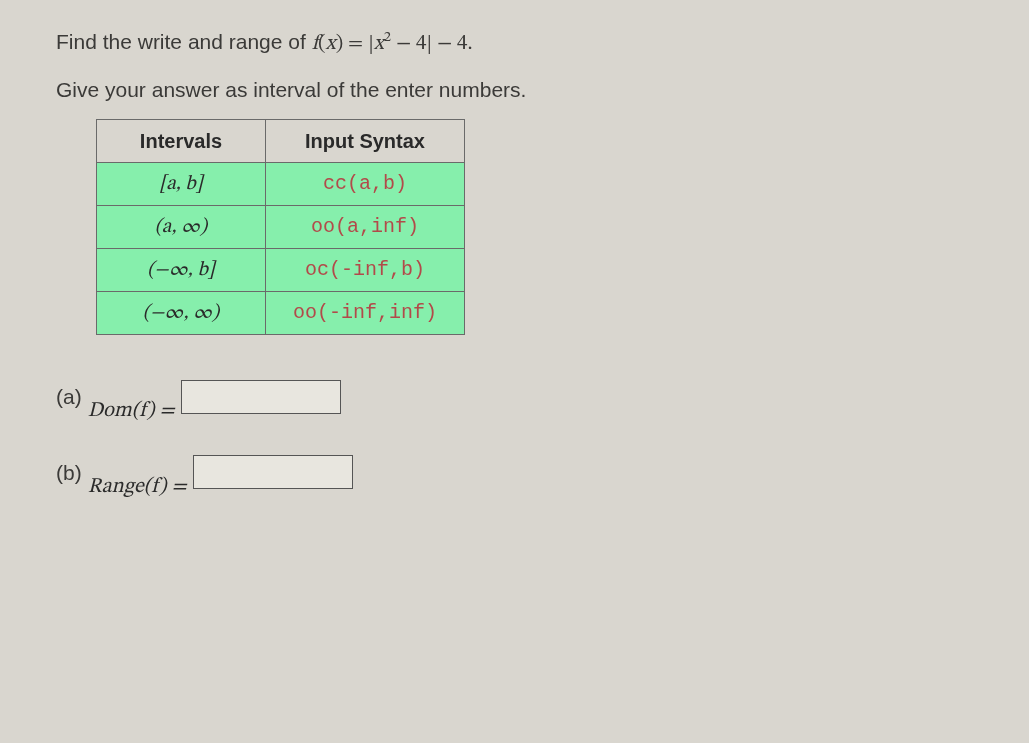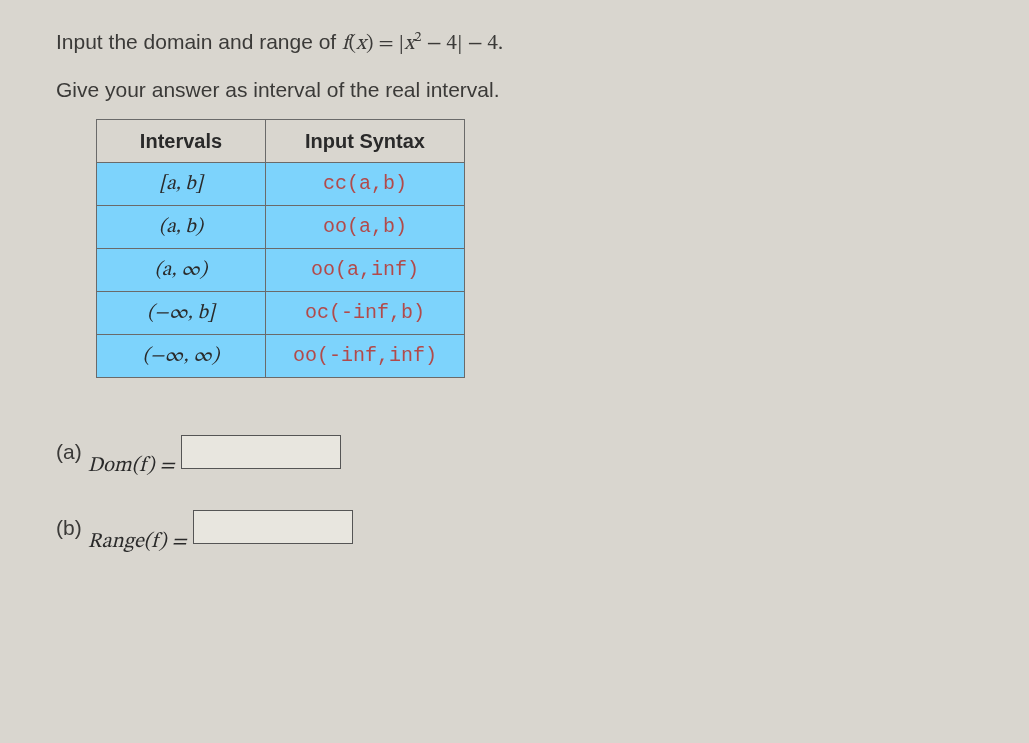--- a/index.html
+++ b/index.html
@@ -33,22 +33,22 @@
     font-style: normal;
   }
   sup {
     font-size: 0.7em;
     vertical-align: super;
     line-height: 0;
   }
   table.syntax {
     border-collapse: collapse;
     margin-left: 40px;
-    background: #7dd3fc;
-    margin-bottom: 44px;
+    background: #86efac;
+    margin-bottom: 32px;
   }
   table.syntax th, table.syntax td {
     border: 1px solid #6a6a6a;
     padding: 6px 14px;
     text-align: center;
     font-size: 20px;
   }
   table.syntax th {
     font-weight: bold;
     background: #d9d6cf;
@@ -95,45 +95,41 @@
     font-family: "Courier New", monospace;
     margin-left: 6px;
   }
 </style>
 </head>
 <body>
 
 <div class="page">
 
   <div class="line1">
-    <span>Input the domain and range of </span>
+    <span>Find the write and range of </span>
     <span class="math">
       <span class="math">f</span><span class="upright">(</span><span class="math">x</span><span class="upright">)</span>
       <span class="upright"> = |</span><span class="math">x</span><sup class="upright">2</sup><span class="upright"> − 4| − 4.</span>
     </span>
   </div>
 
-  <div class="line2">Give your answer as interval of the real interval.</div>
+  <div class="line2">Give your answer as interval of the enter numbers.</div>
 
 
   <table class="syntax">
     <thead>
       <tr>
         <th>Intervals</th>
         <th>Input Syntax</th>
       </tr>
     </thead>
     <tbody>
       <tr>
         <td class="interval">[a, b]</td>
         <td class="syntax-cell">cc(a,b)</td>
-      </tr>
-      <tr>
-        <td class="interval">(a, b)</td>
-        <td class="syntax-cell">oo(a,b)</td>
       </tr>
       <tr>
         <td class="interval">(a, ∞)</td>
         <td class="syntax-cell">oo(a,inf)</td>
       </tr>
       <tr>
         <td class="interval">(−∞, b]</td>
         <td class="syntax-cell">oc(-inf,b)</td>
       </tr>
       <tr>

